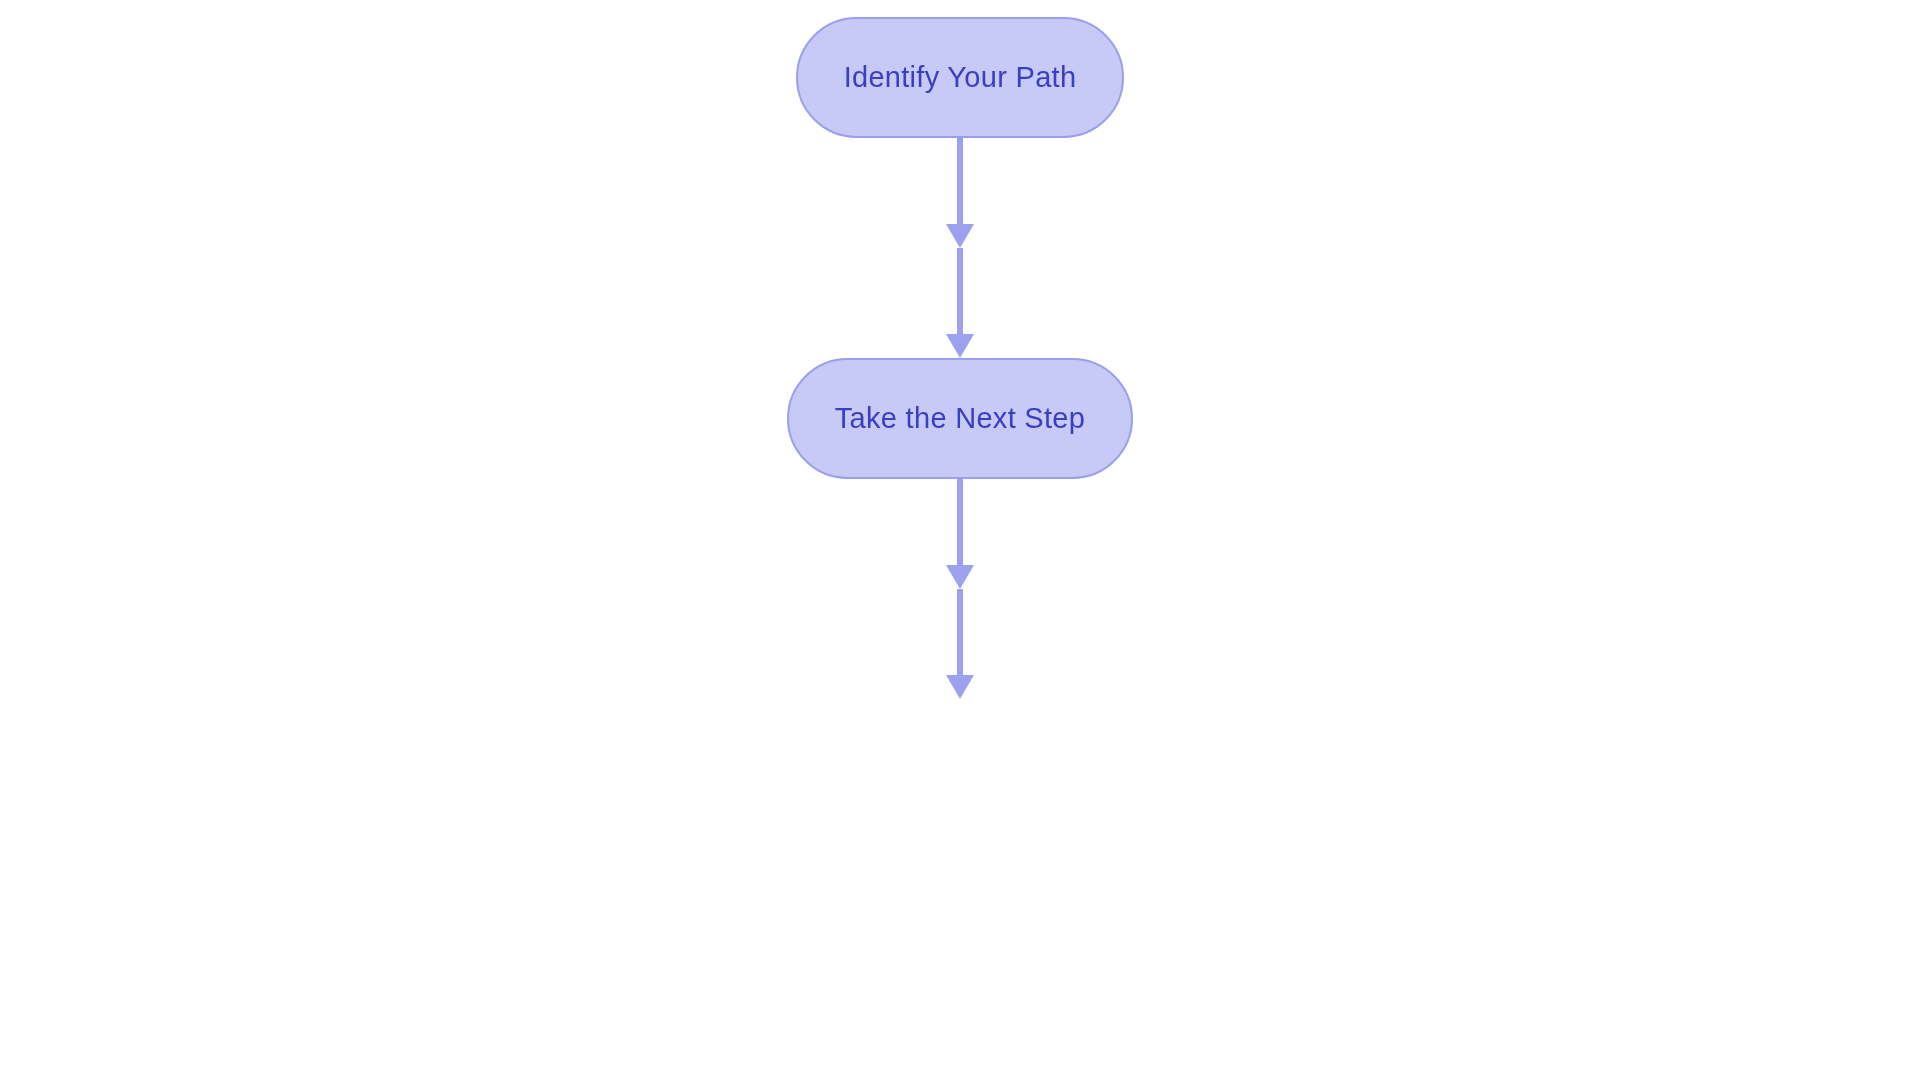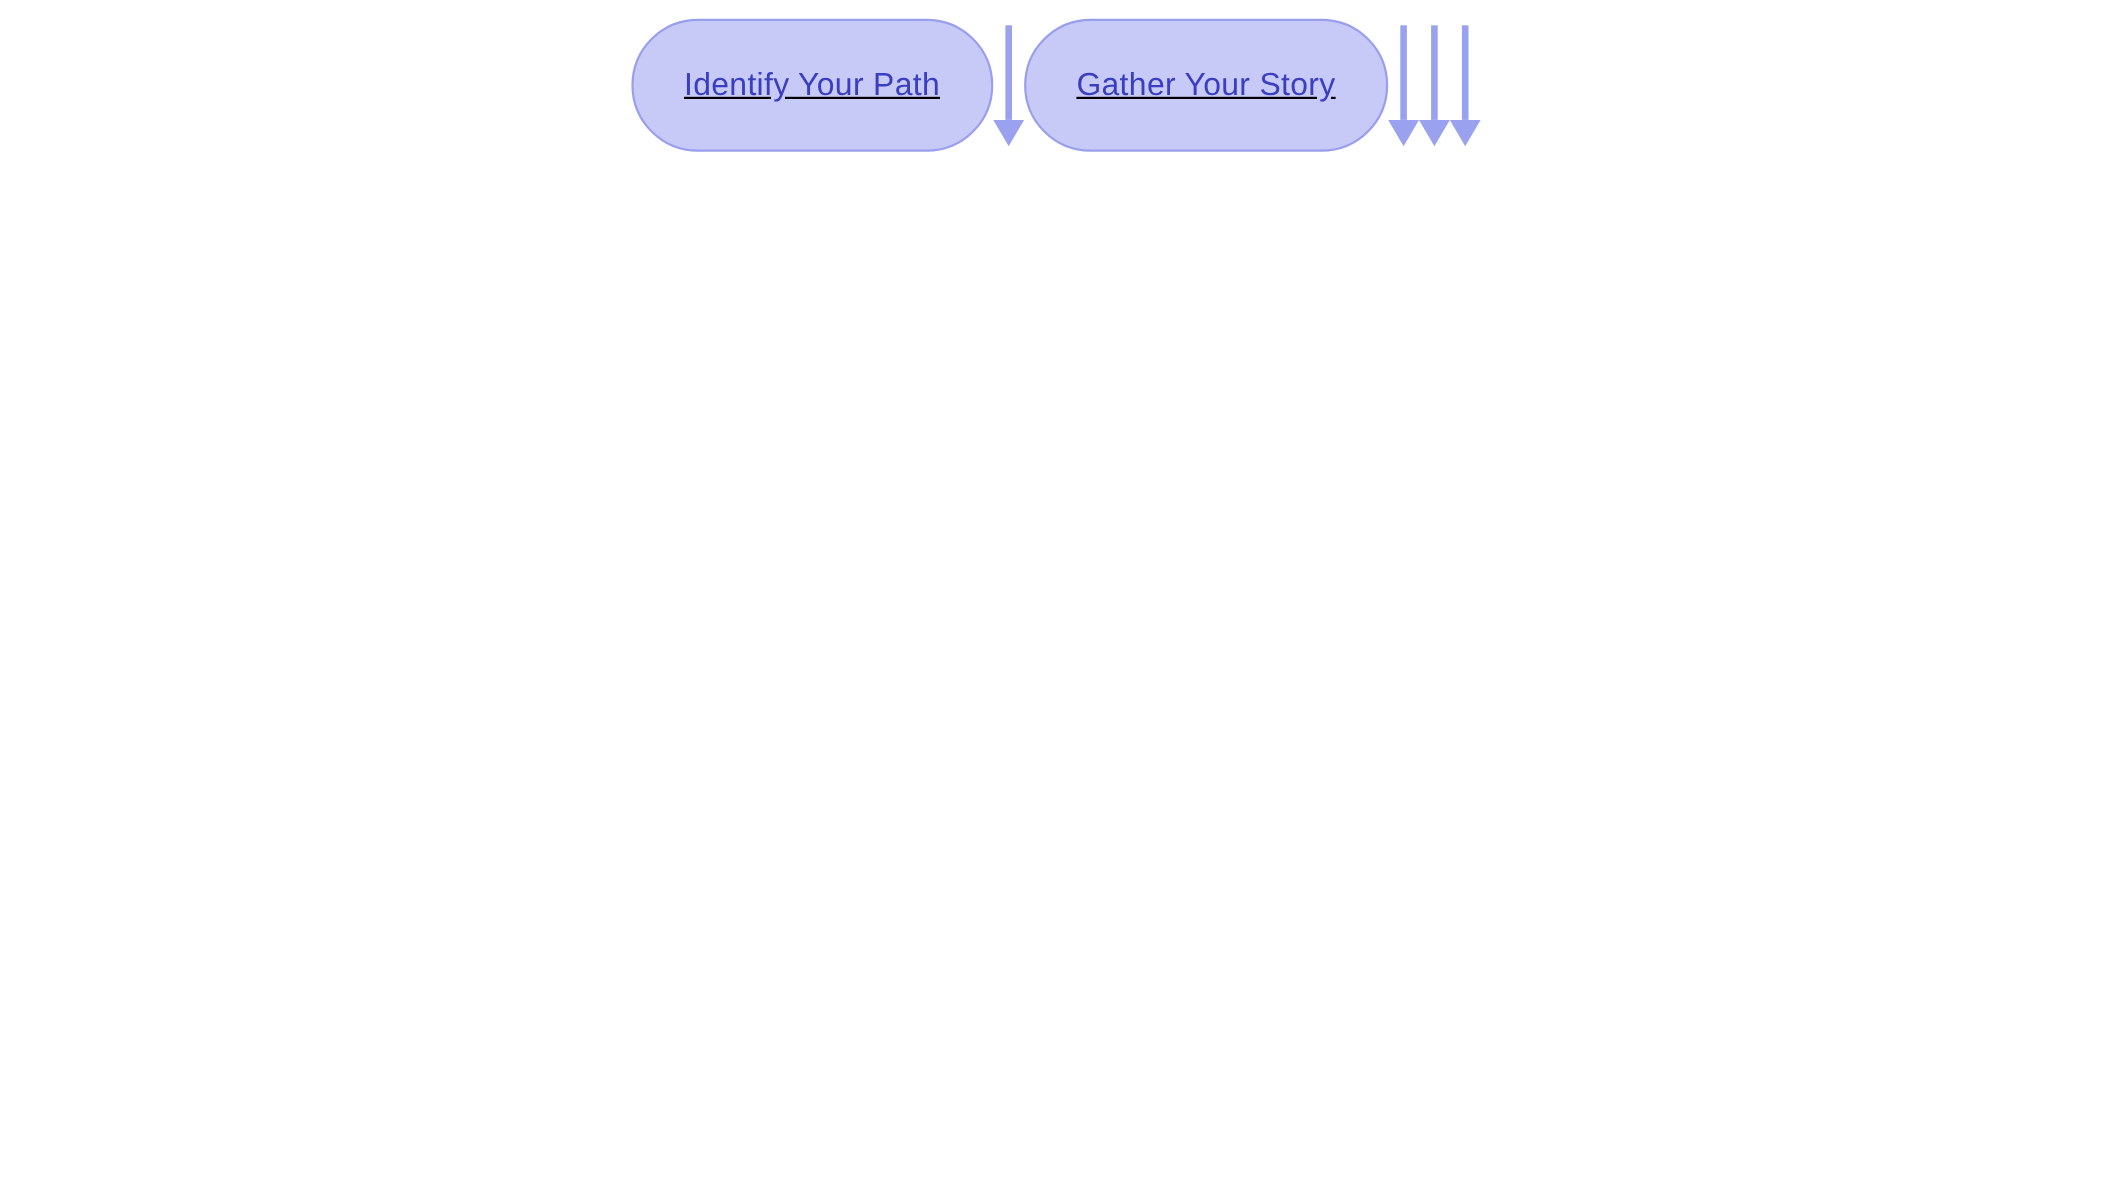--- a/index.html
+++ b/index.html
@@ -17,24 +17,23 @@
     height: 1083px;
     background: var(--bg);
     overflow: hidden;
     font-family: "Liberation Sans", "DejaVu Sans", sans-serif;
     display: flex;
     flex-direction: column;
     align-items: center;
   }
   .flow {
     display: flex;
-    flex-direction: row;
+    flex-direction: column;
     align-items: center;
     padding-top: 17px;
-    text-decoration: underline;
   }
   .pill {
     height: 121px;
     min-width: 320px;
     padding: 0 46px;
     border-radius: 62px;
     background: var(--node-fill);
     border: 2.5px solid var(--node-border);
     display: flex;
     align-items: center;
@@ -71,29 +70,29 @@
 
     <div class="pill">
       <span>Identify Your Path</span>
     </div>
 
     <div class="connector">
       <div class="shaft"></div>
       <div class="head"></div>
     </div>
 
-    <div class="pill">
-      <span>Gather Your Story</span>
-    </div>
 
     <div class="connector">
       <div class="shaft"></div>
       <div class="head"></div>
     </div>
 
+    <div class="pill">
+      <span>Take the Next Step</span>
+    </div>
 
     <div class="connector">
       <div class="shaft"></div>
       <div class="head"></div>
     </div>
 
 
     <div class="connector">
       <div class="shaft"></div>
       <div class="head"></div>

